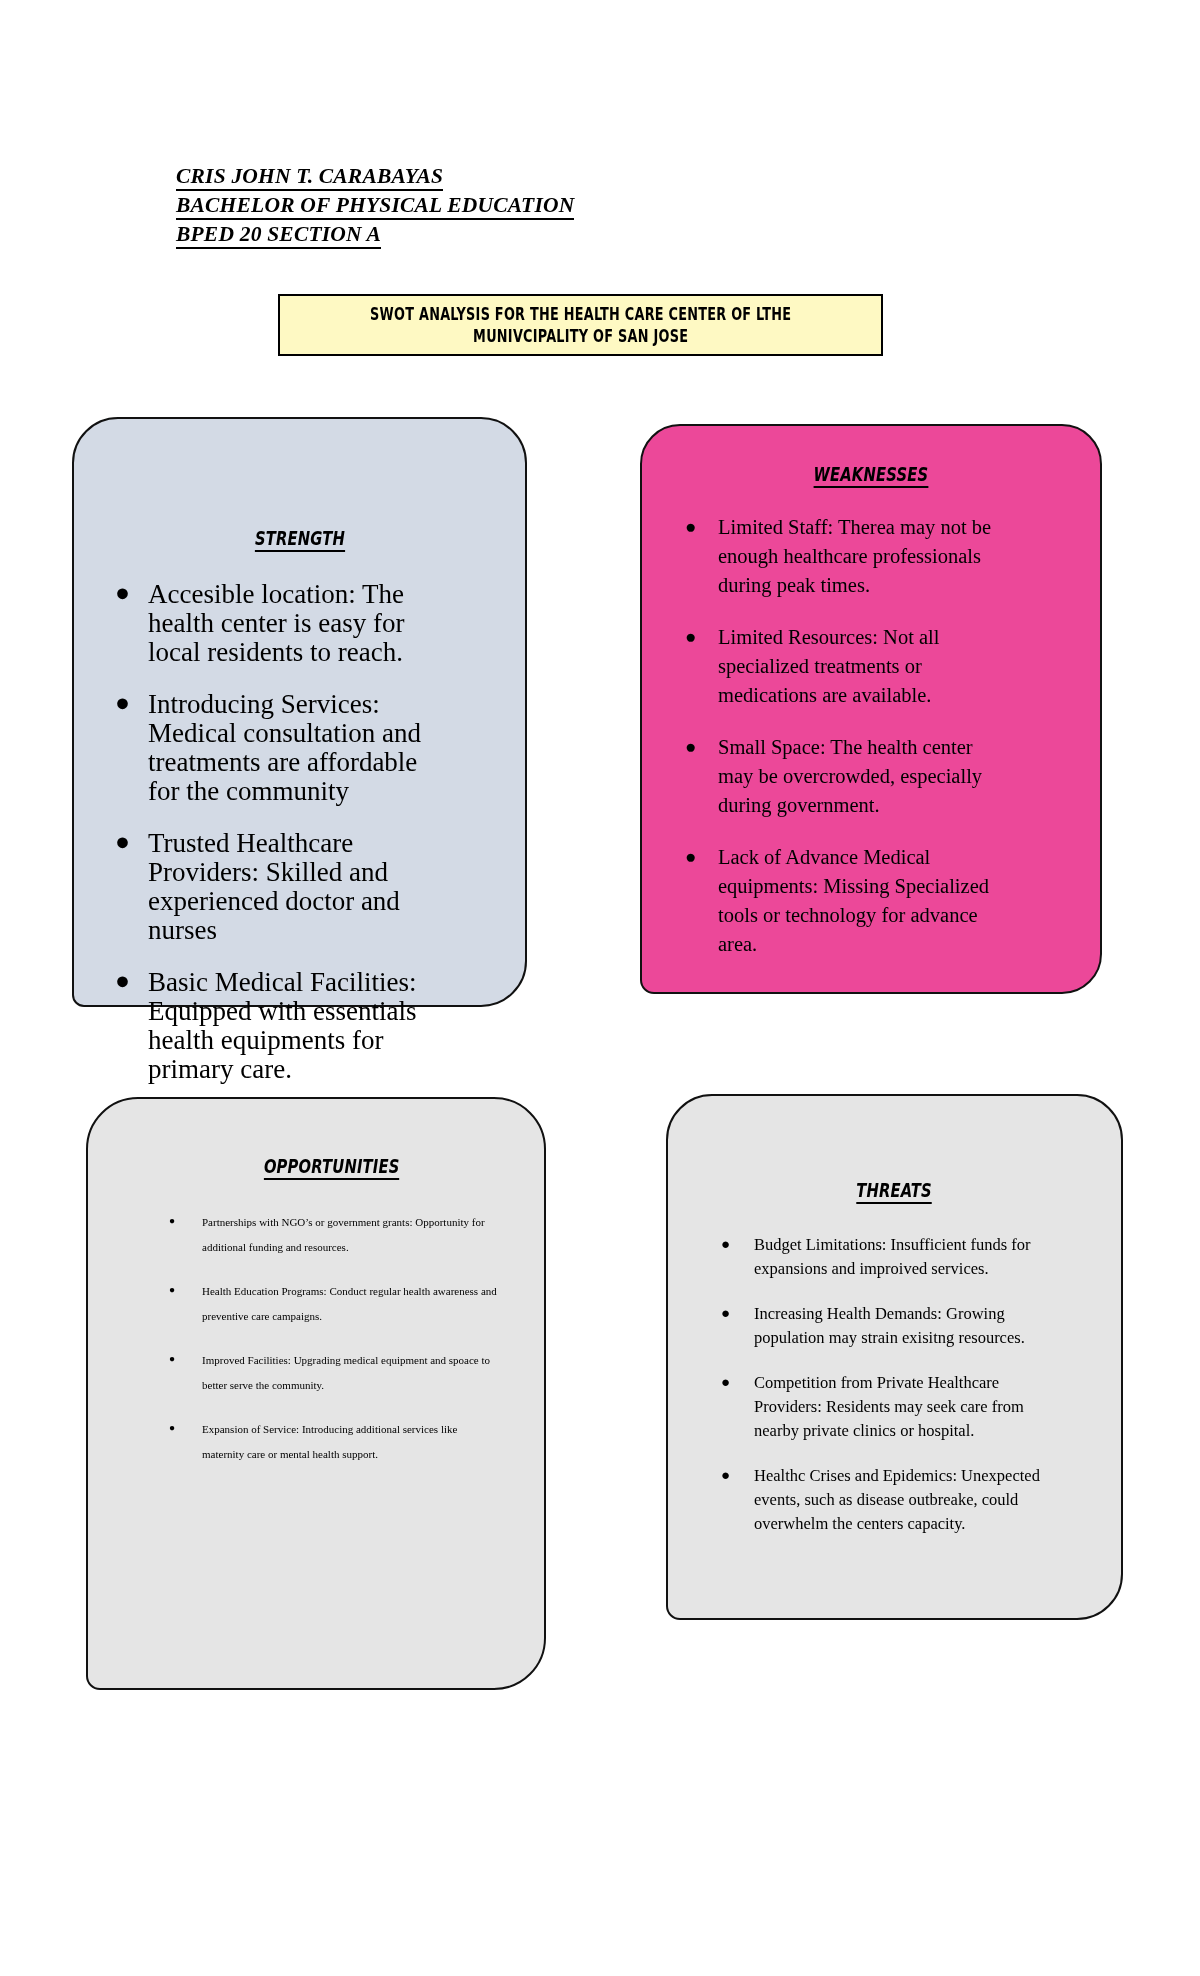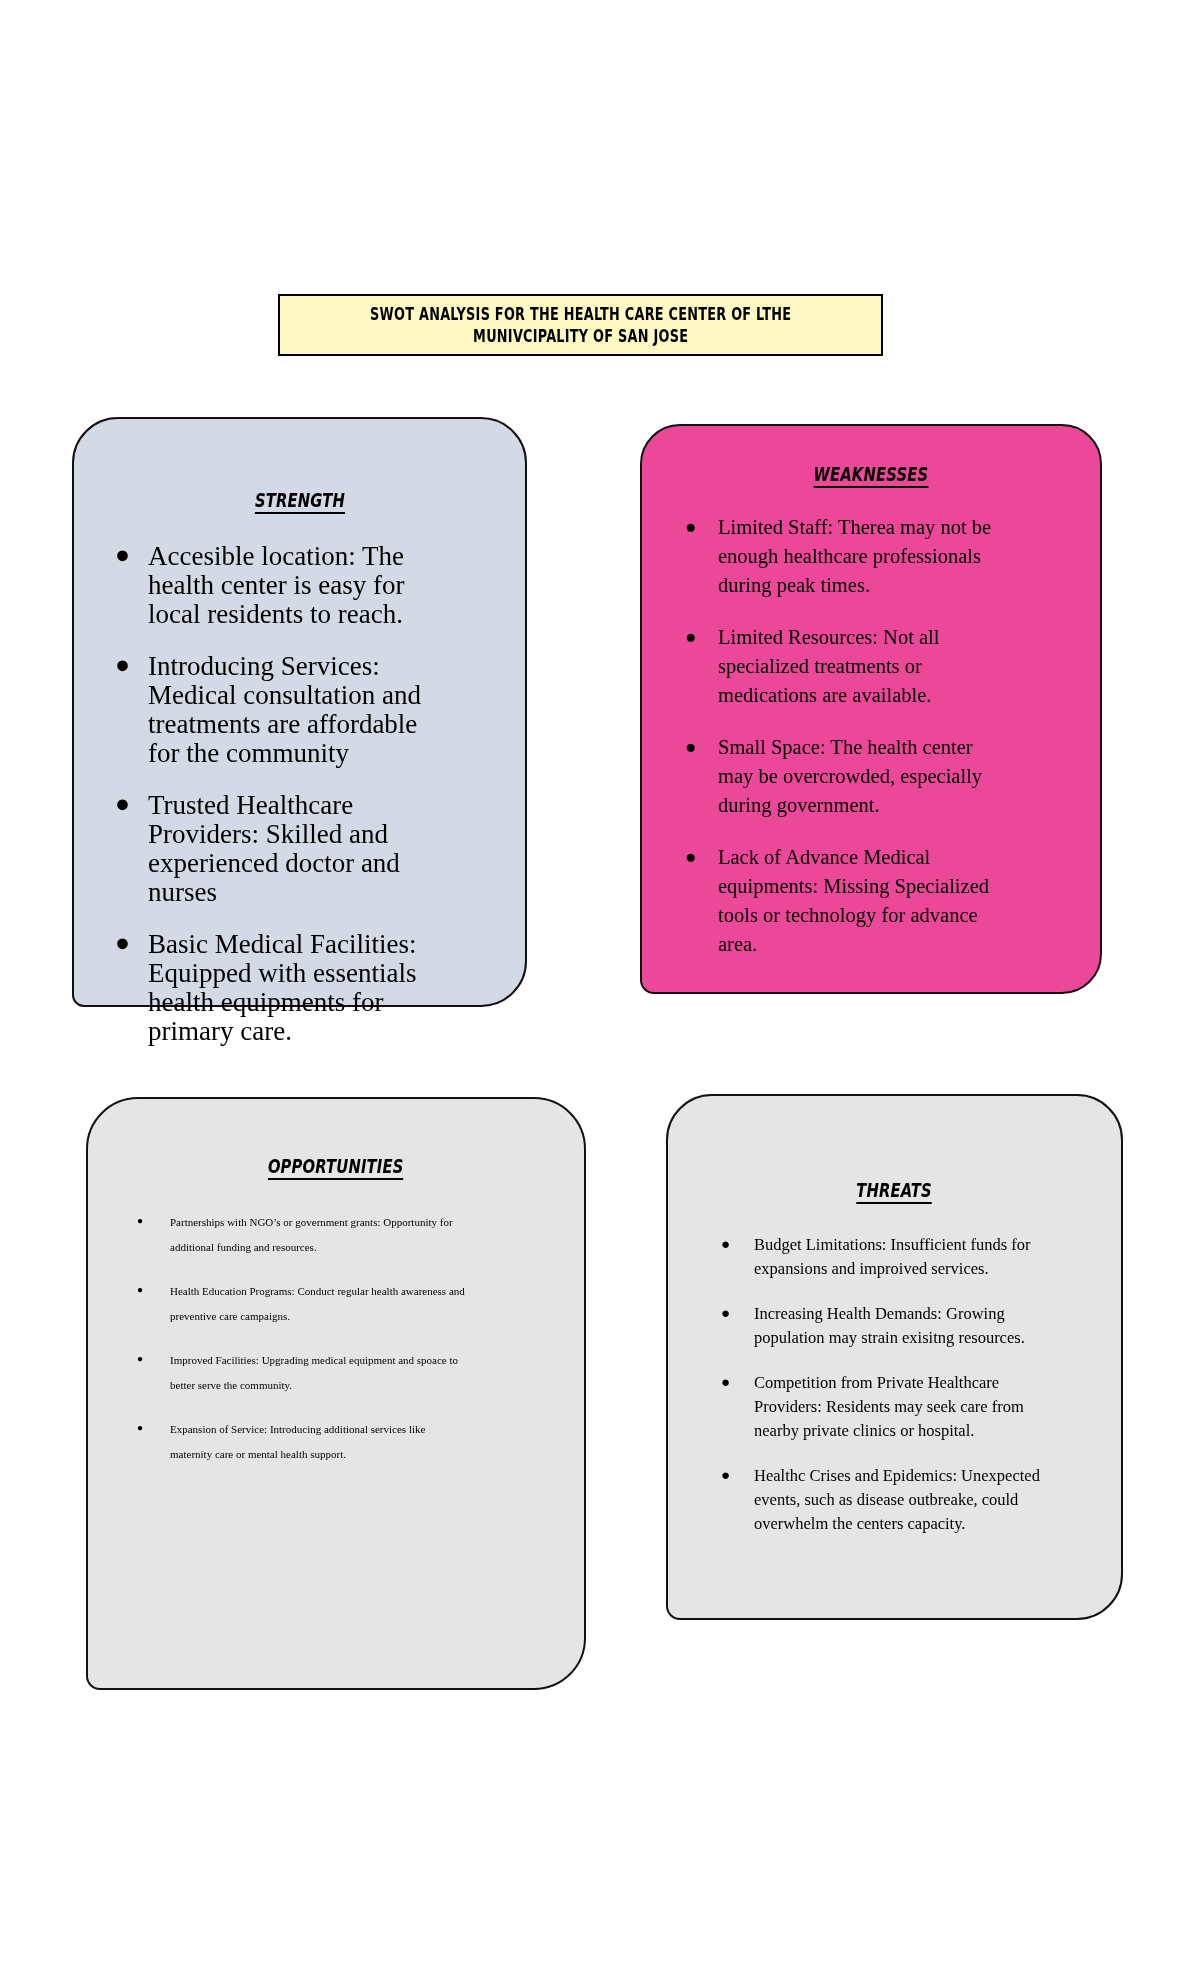--- a/index.html
+++ b/index.html
@@ -89,24 +89,25 @@
     left: 640px;
     top: 424px;
     width: 462px;
     height: 570px;
     background: #ec4899;
     border-radius: 40px 40px 40px 14px;
   }
   .quad-opportunities {
     left: 86px;
     top: 1097px;
-    width: 500px;
+    width: 460px;
     height: 593px;
     background: #e5e5e5;
     border-radius: 52px 52px 52px 14px;
+    padding-left: 32px;
   }
   .quad-threats {
     left: 634px;
     top: 1094px;
     width: 457px;
     height: 526px;
     background: #e5e5e5;
     border-radius: 46px 46px 46px 14px;
     margin-left: 32px;
   }
@@ -140,21 +141,21 @@
   ul.bullets li::before {
     content: "\25CF";
     position: absolute;
     left: 0;
     top: -0.08em;
     font-size: 0.92em;
     line-height: inherit;
   }
 
   
-  .quad-strength .heading-wrap { padding-top: 69px; }
+  .quad-strength .heading-wrap { padding-top: 69px; margin-top: 38px; }
   .quad-strength ul.bullets {
     margin: 28px 0 0 41px;
     width: 318px;
     font-size: 27px;
     line-height: 29px;
   }
   .quad-strength ul.bullets li { margin-bottom: 23px; }
 
   .quad-weaknesses .heading-wrap { padding-top: 36px; }
   .quad-weaknesses ul.bullets {
@@ -182,20 +183,25 @@
     font-size: 16.5px;
     line-height: 24px;
   }
   .quad-threats ul.bullets li { margin-bottom: 21px; }
 </style>
 </head>
 <body>
 
 <div class="page">
 
+  <div class="header">
+    <span class="header-line">CRIS JOHN T. CARABAYAS</span>
+    <span class="header-line">BACHELOR OF PHYSICAL EDUCATION</span>
+    <span class="header-line">BPED 20 SECTION A</span>
+  </div>
 
   <div class="title-box">
     <div class="title-text">SWOT ANALYSIS FOR THE HEALTH CARE CENTER OF LTHE
 MUNIVCIPALITY OF SAN JOSE</div>
   </div>
 
   <div class="quad quad-strength">
     <div class="heading-wrap">
       <div class="quad-heading">STRENGTH</div>
     </div>

